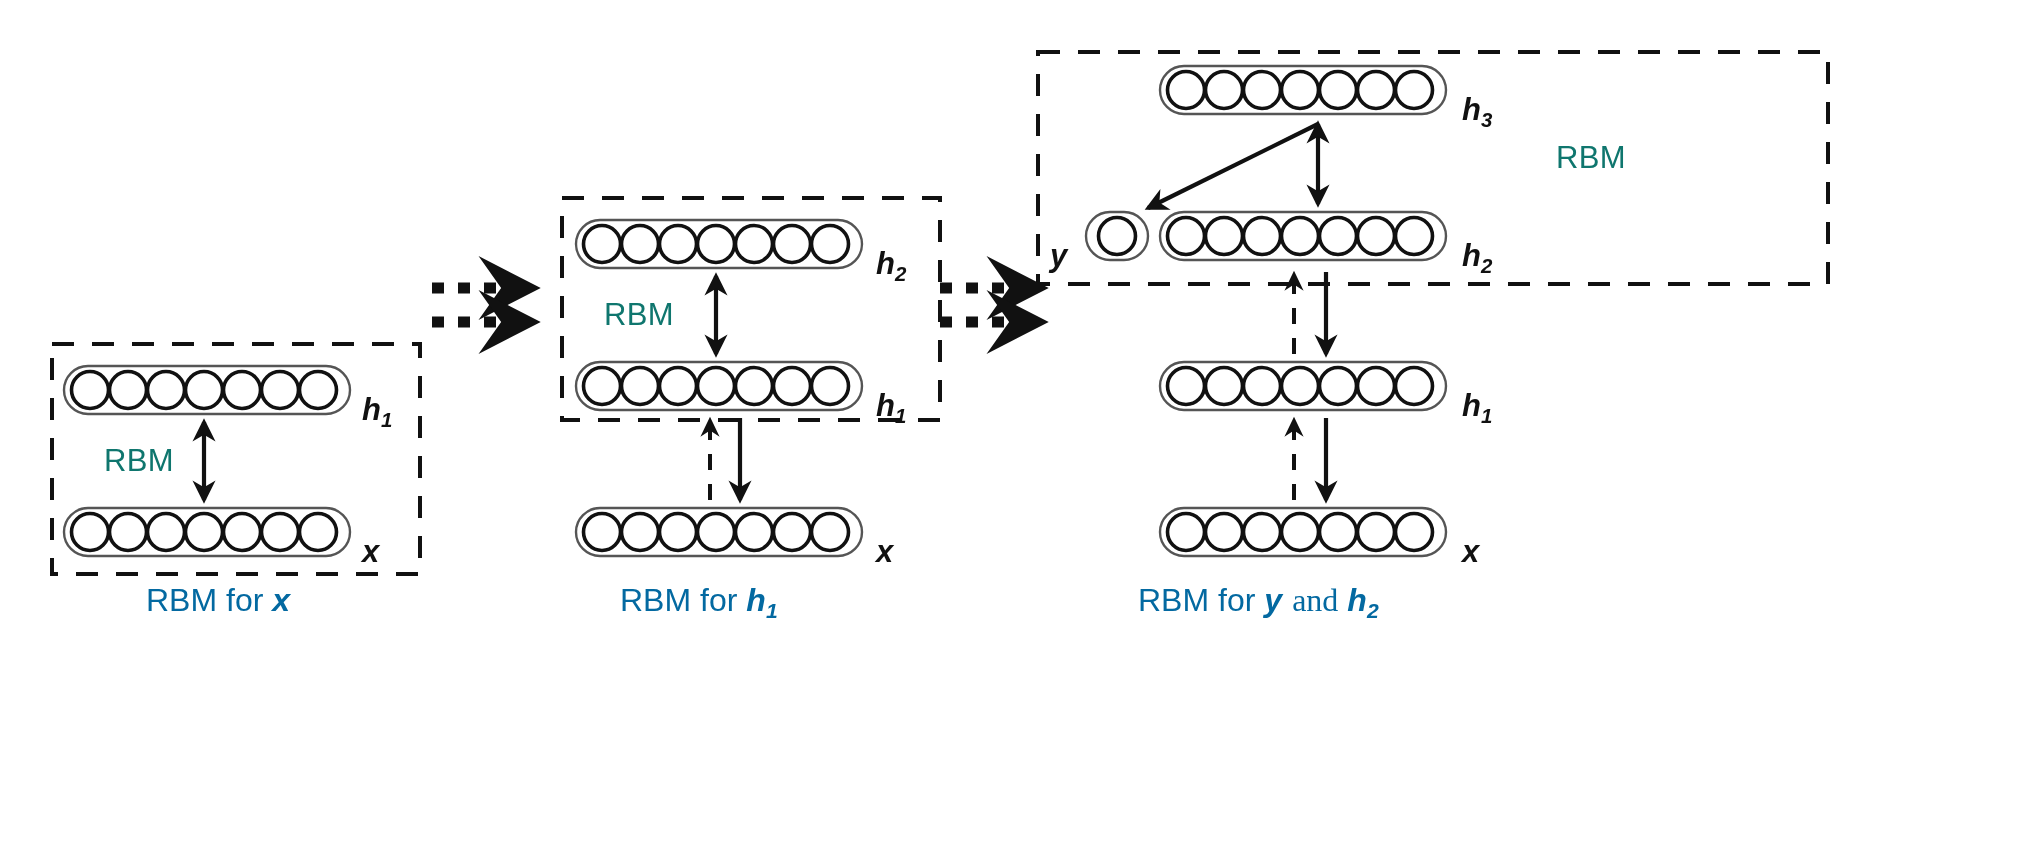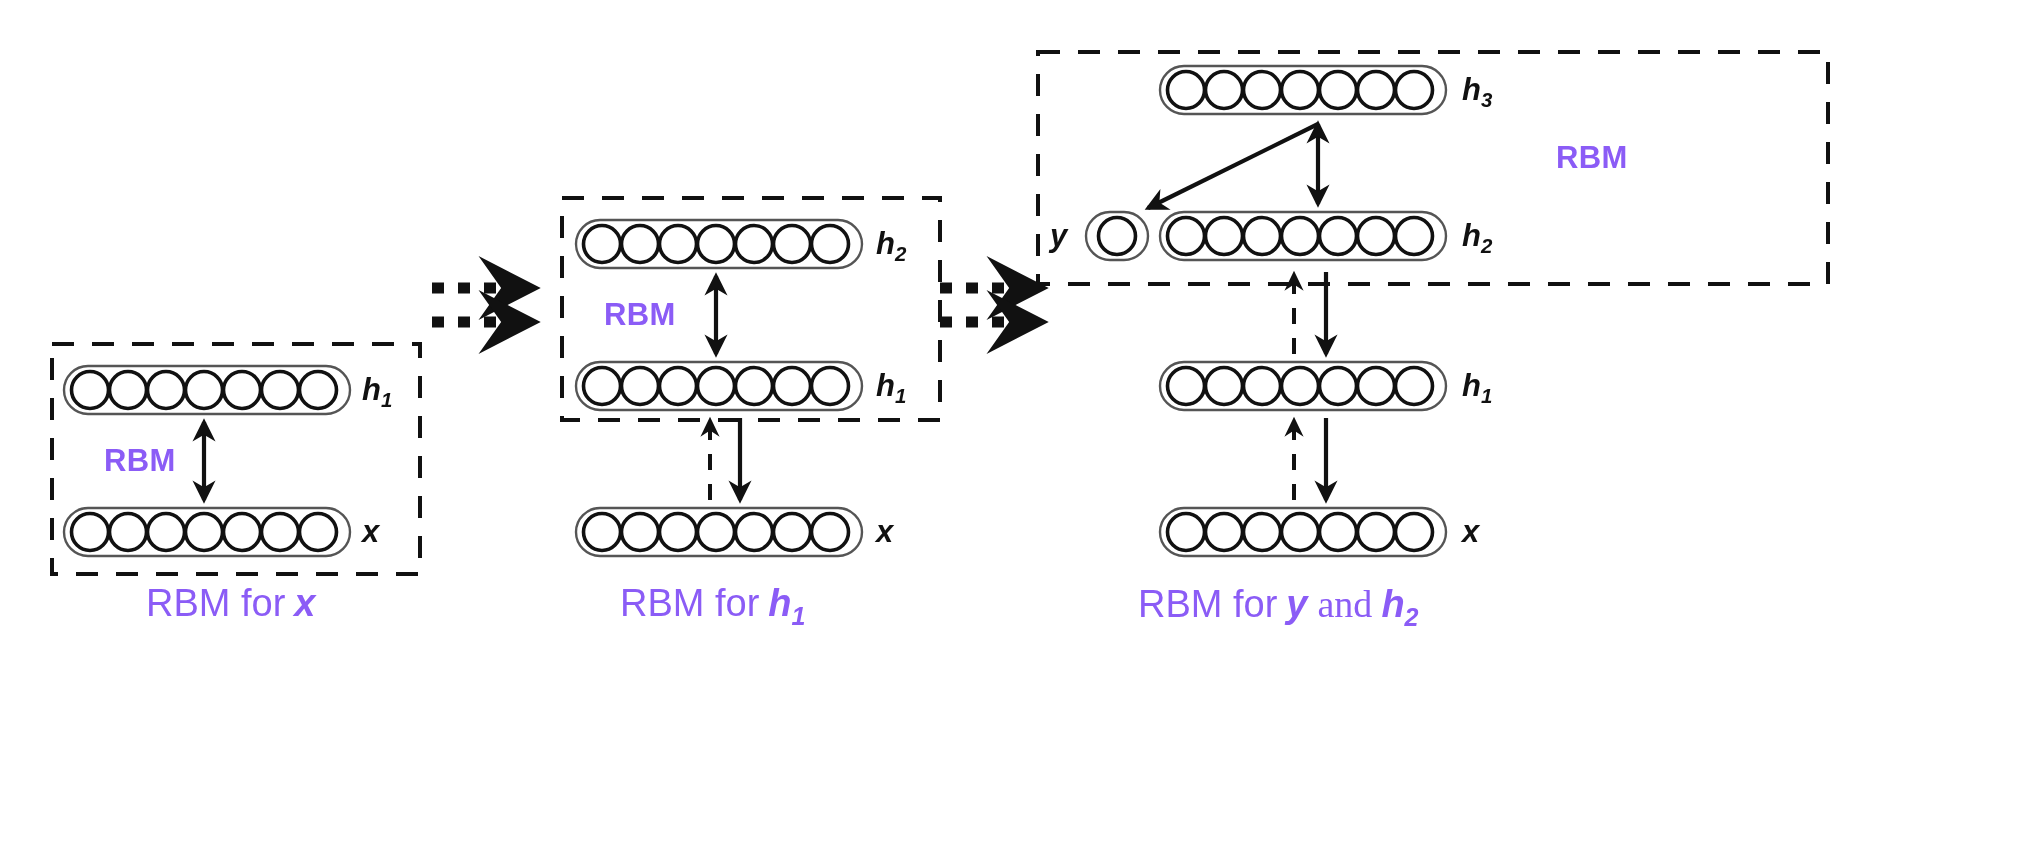--- a/index.html
+++ b/index.html
@@ -26,39 +26,40 @@
     height: 846px;
   }
   .lbl {
     position: absolute;
     font-family: "Liberation Sans", sans-serif;
     white-space: nowrap;
     user-select: none;
   }
   .lbl-rbm {
     font-size: 31px;
-    font-weight: 700;
+    font-weight: 400;
     letter-spacing: 0.4px;
-    color: #8b5cf6;
+    color: #0f766e;
   }
   .lbl-layer {
     font-size: 31px;
     font-style: italic;
     font-weight: 700;
     color: #111111;
+    margin-top: 20px;
   }
   .lbl-layer sub {
     font-size: 0.66em;
     font-style: italic;
     font-weight: 700;
   }
   .lbl-caption {
-    font-size: 38px;
+    font-size: 32px;
     font-weight: 400;
-    color: #8b5cf6;
+    color: #0369a1;
   }
   .lbl-caption i {
     font-style: italic;
     font-weight: 700;
     padding-left: 9px;
   }
   .lbl-caption i sub {
     font-size: 0.66em;
   }
 </style>

